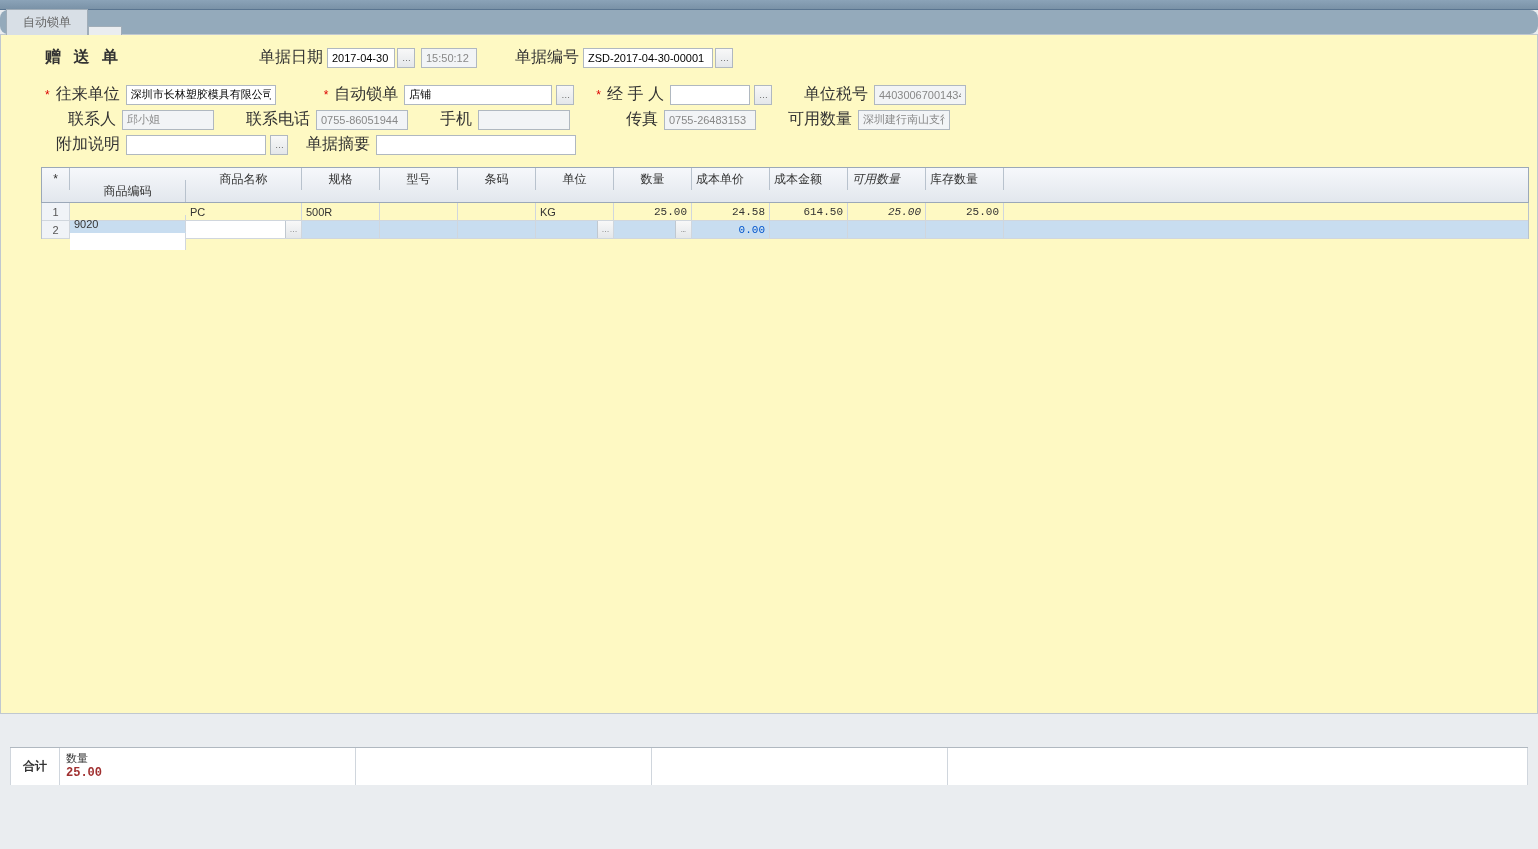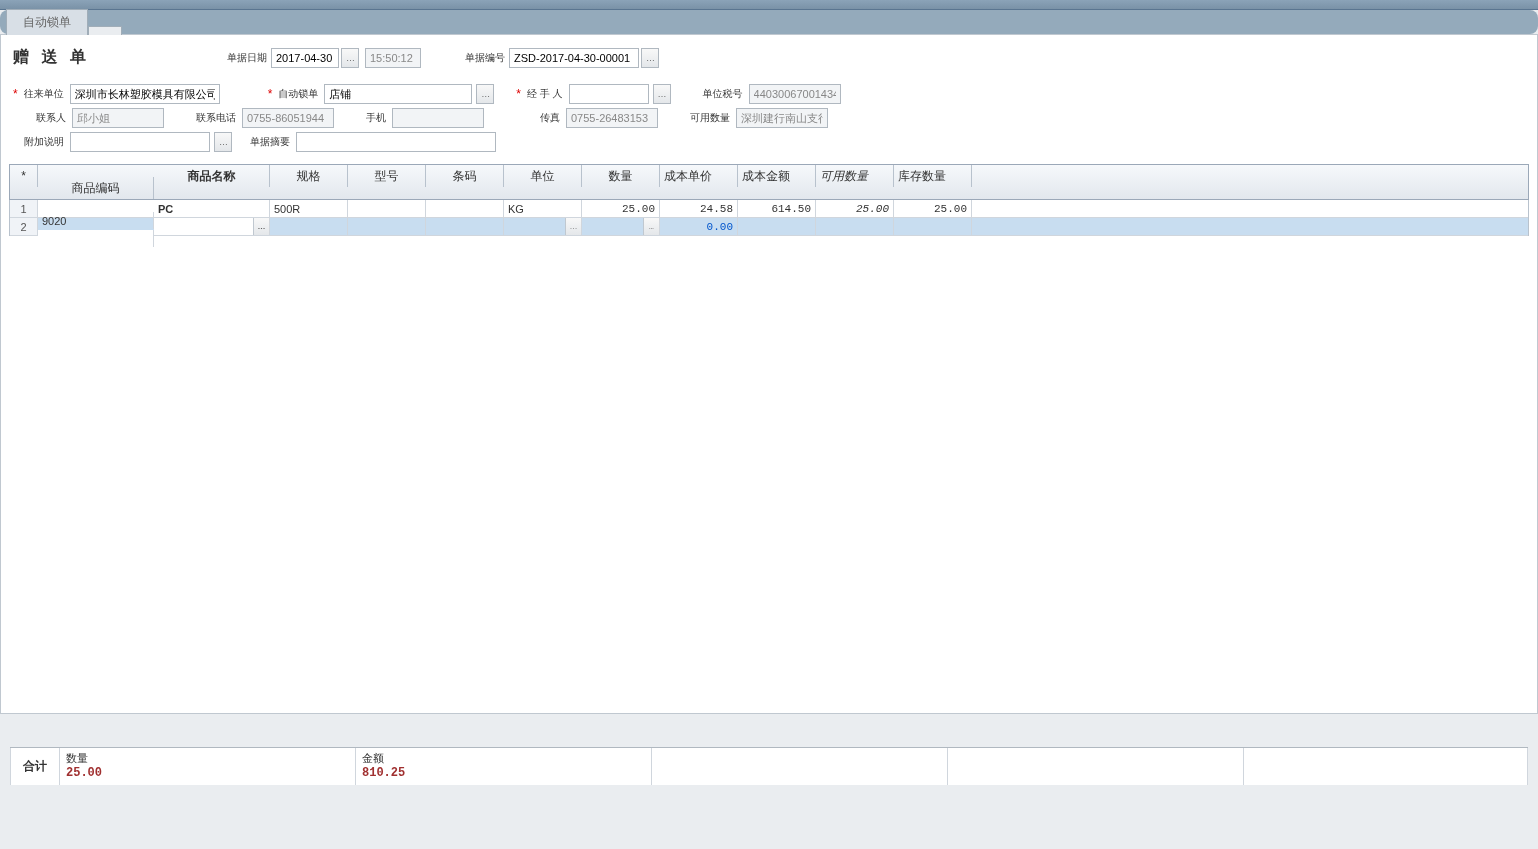--- a/index.html
+++ b/index.html
@@ -30,45 +30,46 @@
       font-size: 12px;
       color: #666;
       position: relative;
       top: 1px;
     }
     .tab.active {
       background: #eaedf0;
       color: #333;
     }
     .content-area {
-      background: #ffffff;
+      background: #fef9c3;
       margin: 0;
       min-height: 680px;
       border: 1px solid #c0c8d0;
+      padding-left: 32px;
     }
     .header-row {
       display: flex;
       align-items: center;
       padding: 8px 12px;
       gap: 12px;
     }
     .form-title {
       font-size: 16px;
       font-weight: bold;
       letter-spacing: 4px;
       padding: 4px 0;
       width: 160px;
     }
     .field-group {
       display: flex;
       align-items: center;
       gap: 2px;
     }
     .field-label {
-      font-size: 10px;
+      font-size: 16px;
       color: #333;
       white-space: nowrap;
       padding: 0 2px;
       text-align: right;
     }
     .required-star {
       color: #d00;
     }
     .text-input {
       border: 1px solid #b0b8c0;
@@ -188,21 +189,21 @@
     }
     .summary-cell {
       width: 296px;
       border-right: 1px solid #d0d6dd;
       padding: 3px 6px;
     }
     .summary-title { font-size: 11px; color: #333; }
     .summary-value { font-family: "Courier New", monospace; color: #a03030; font-weight: bold; font-size: 12px; }
     .w-rownum { width: 28px; }
     .w-code { width: 116px; margin-top: 12px; }
-    .w-name { width: 116px; font-weight: bold; }
+    .w-name { width: 116px; }
     .w-spec { width: 78px; }
     .w-model { width: 78px; }
     .w-barcode { width: 78px; }
     .w-unit { width: 78px; }
     .w-qty { width: 78px; }
     .w-costprice { width: 78px; }
     .w-costamt { width: 78px; }
     .w-avail { width: 78px; font-style: italic; }
     .w-stock { width: 78px; }
   </style>
@@ -220,21 +221,21 @@
   <div class="header-row">
     <div class="form-title">赠 送 单</div>
 
     <div class="field-group" style="margin-left:40px;">
       <span class="field-label">单据日期</span>
       <input class="text-input" style="width: 68px;" value="2017-04-30">
       <div class="lookup-btn">…</div>
       <input class="text-input readonly" style="width: 56px; margin-left: 4px;" readonly="" value="15:50:12">
     </div>
 
-    <div class="field-group" style="margin-left:30px;">
+    <div class="field-group" style="margin-left:24px;">
       <span class="field-label">单据编号</span>
       <input class="text-input" style="width: 130px;" value="ZSD-2017-04-30-00001">
       <div class="lookup-btn">…</div>
     </div>
   </div>
 
   <div class="form-section">
     <div class="form-row">
       <span class="required-star">*</span>
       <span class="field-label">往来单位</span>
@@ -348,20 +349,16 @@
   </div>
 
 </div>
 
 <div class="summary-bar">
   <div class="summary-label-cell">合计</div>
   <div class="summary-cell">
     <div class="summary-title">数量</div>
     <div class="summary-value">25.00</div>
   </div>
-  <div class="summary-cell">
-    <div class="summary-title">金额</div>
-    <div class="summary-value">810.25</div>
-  </div>
   <div class="summary-cell"></div>
   <div class="summary-cell"></div>
   <div class="summary-cell" style="flex:1;border-right:1px solid #d0d6dd;"></div>
 </div>
 
 </body></html>

